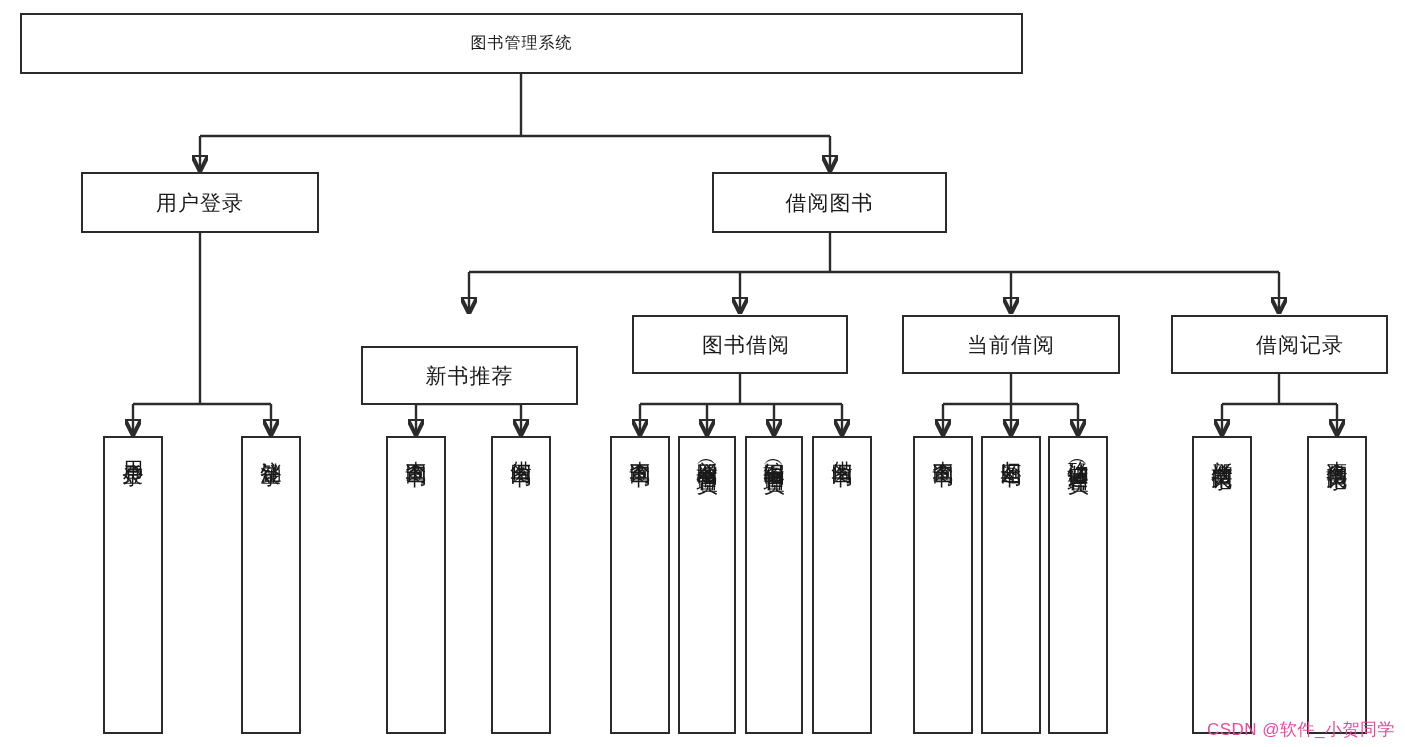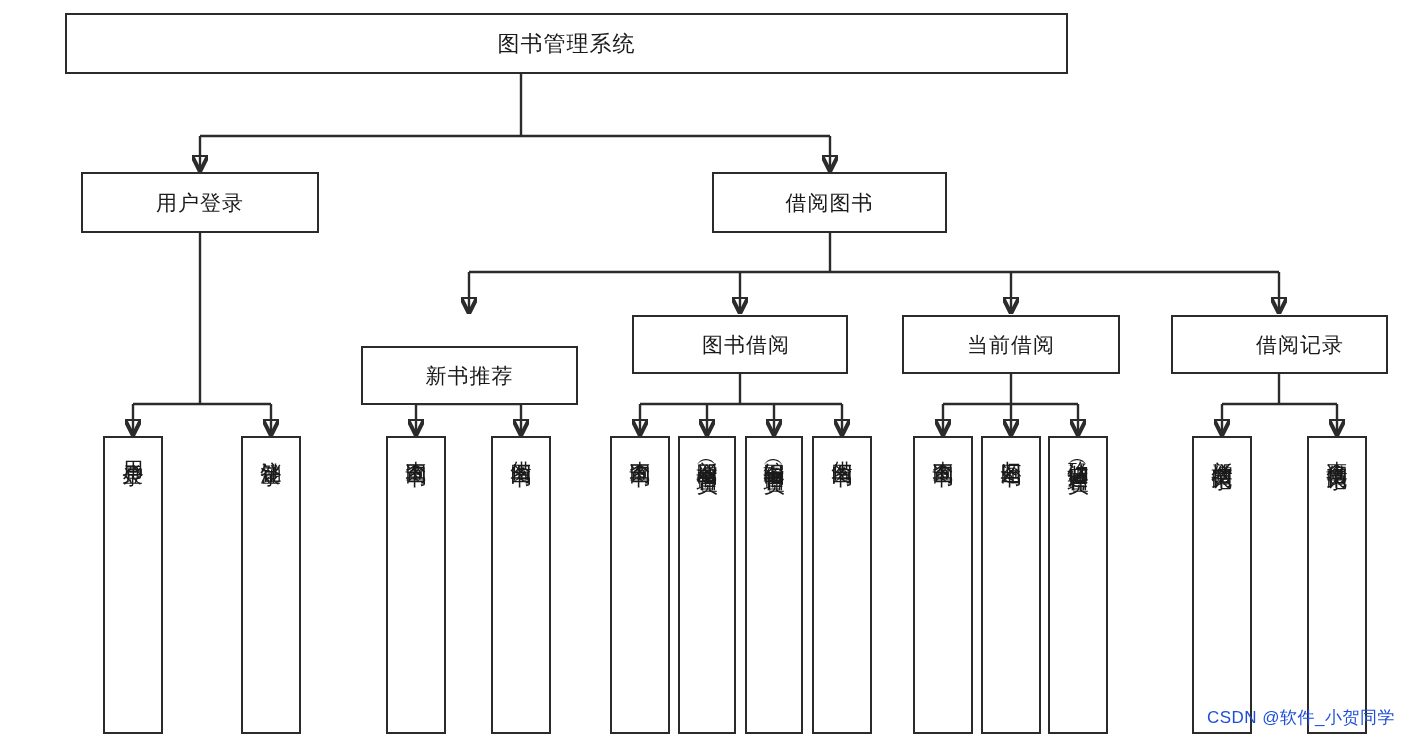--- a/index.html
+++ b/index.html
@@ -36,42 +36,41 @@
     writing-mode: vertical-rl;
     text-orientation: upright;
     font-size: 21px;
     letter-spacing: 2px;
     padding-top: 6px;
     line-height: 1.05;
     justify-content: flex-start;
     align-items: center;
   }
   .node.root {
-    font-size: 22px;
-    margin-left: 45px;
+    font-size: 16px;
   }
   #svg-links {
     position: absolute;
     left: 0;
     top: 0;
     width: 1405px;
     height: 747px;
     pointer-events: none;
   }
   #svg-links line, #svg-links path {
     stroke: #2b2b2b;
     stroke-width: 2.4;
     fill: none;
   }
   .watermark {
     position: absolute;
     right: 10px;
-    bottom: 18px;
+    bottom: 6px;
     font-size: 17px;
-    color: #1d4ed8;
+    color: #ec4899;
     white-space: nowrap;
     letter-spacing: 0.5px;
   }
 </style>
 </head>
 <body>
 
 <div id="canvas">
 
   <svg id="svg-links" viewBox="0 0 1405 747">

